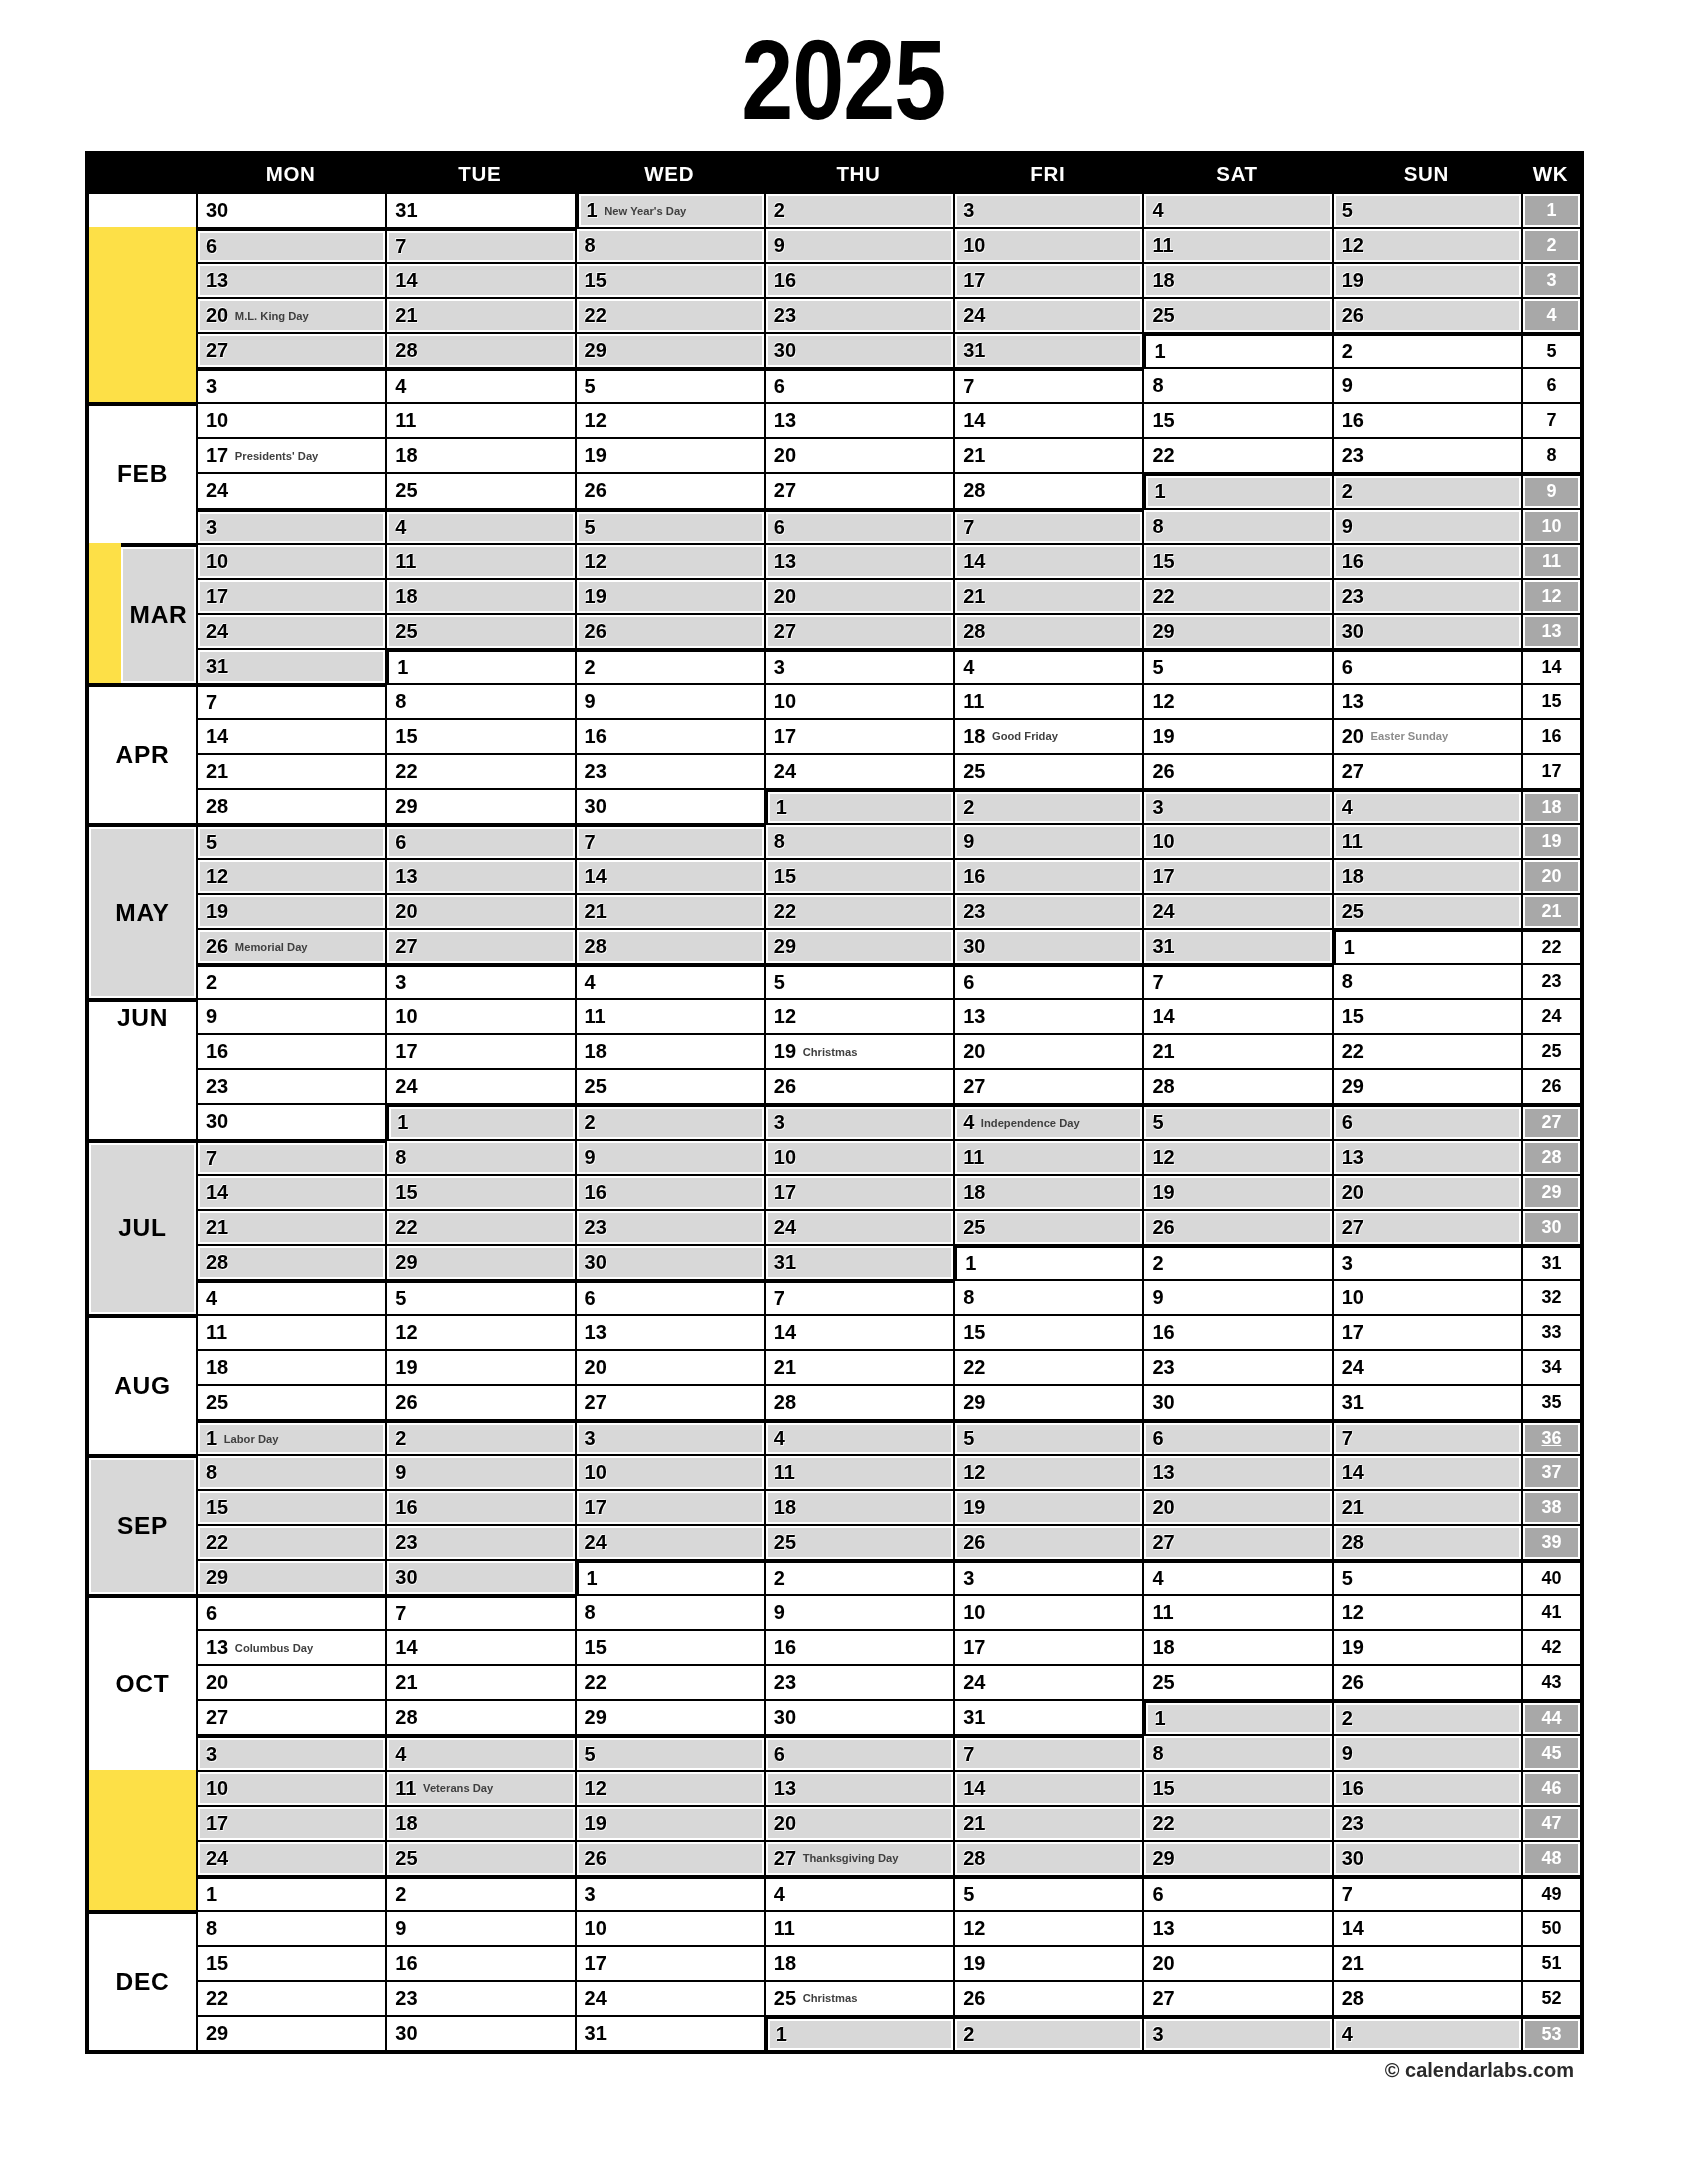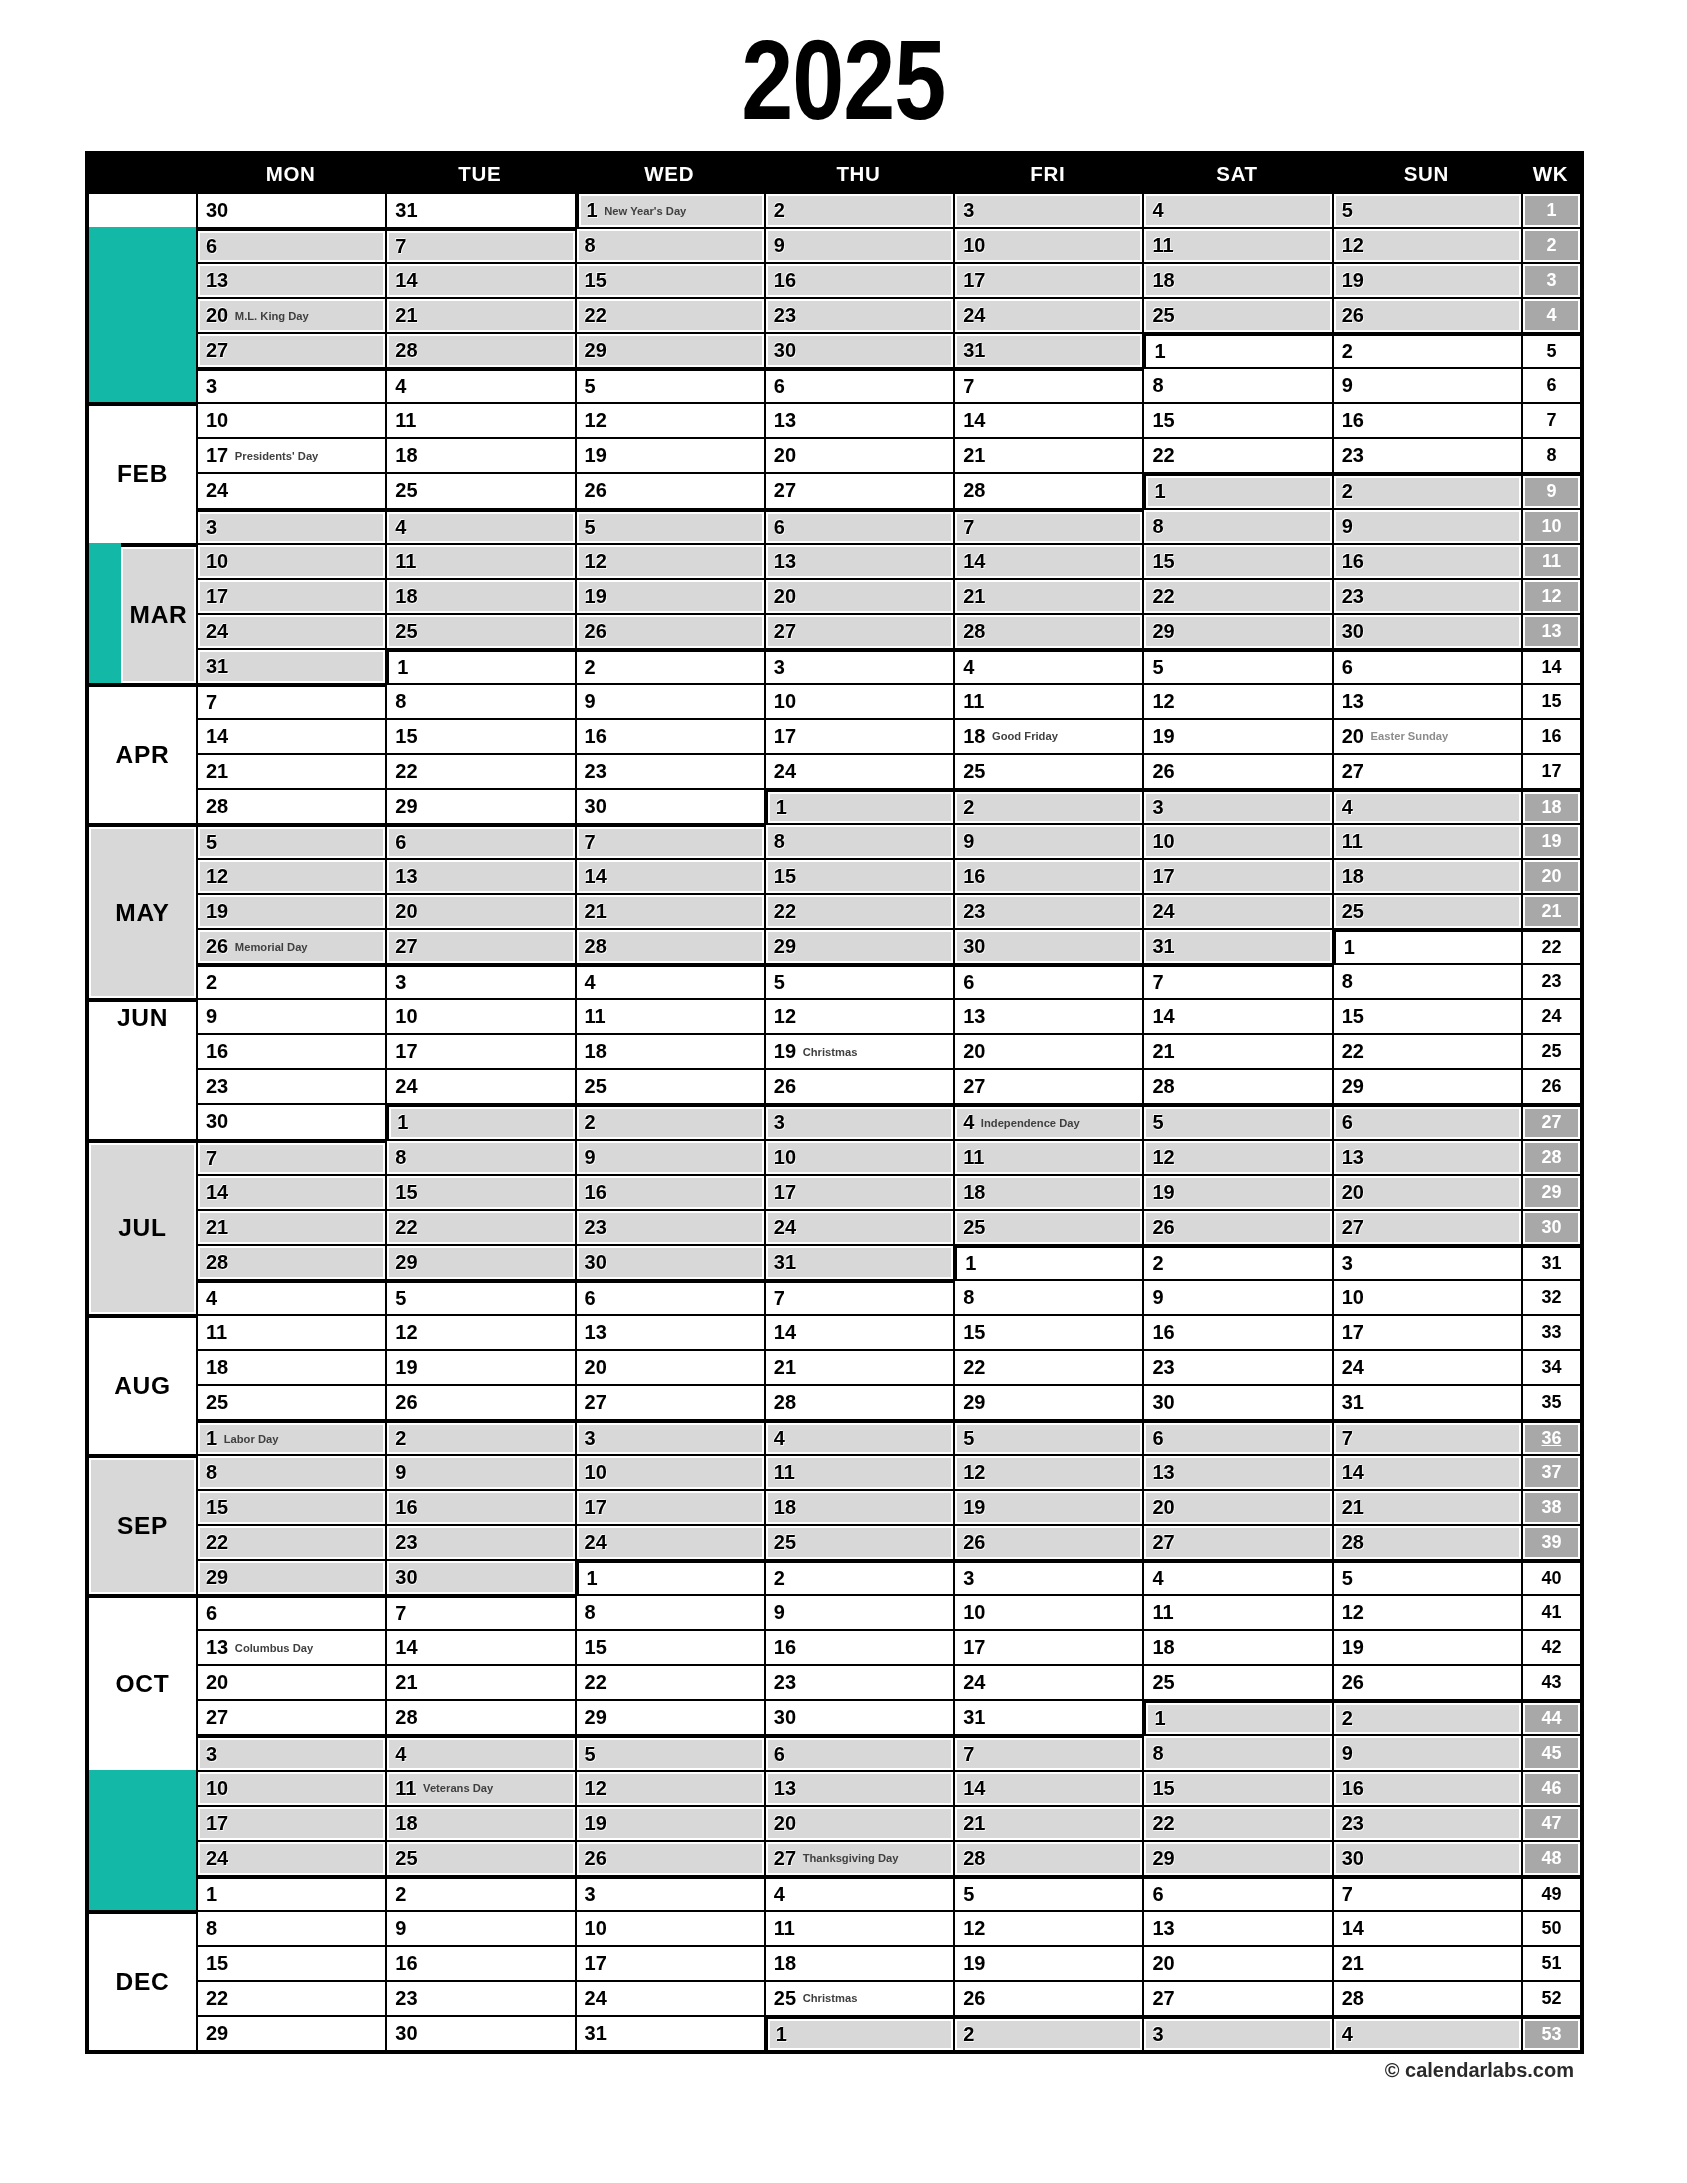--- a/index.html
+++ b/index.html
@@ -28,21 +28,21 @@
     letter-spacing: -1.3px;
   }
   .calendar {
     position: absolute;
     left: 85px;
     top: 151px;
     width: 1499px;
     height: 1903px;
     box-sizing: border-box;
     border: 4px solid #000;
-    background: #14b8a6;
+    background: #fde047;
     display: grid;
     grid-template-columns: 107px repeat(7, 1fr) 59px;
     grid-template-rows: 37px repeat(53, 1fr);
   }
   .cell {
     box-sizing: border-box;
     border-top: 2px solid #000;
     border-left: 2px solid #000;
     display: flex;
     align-items: center;

